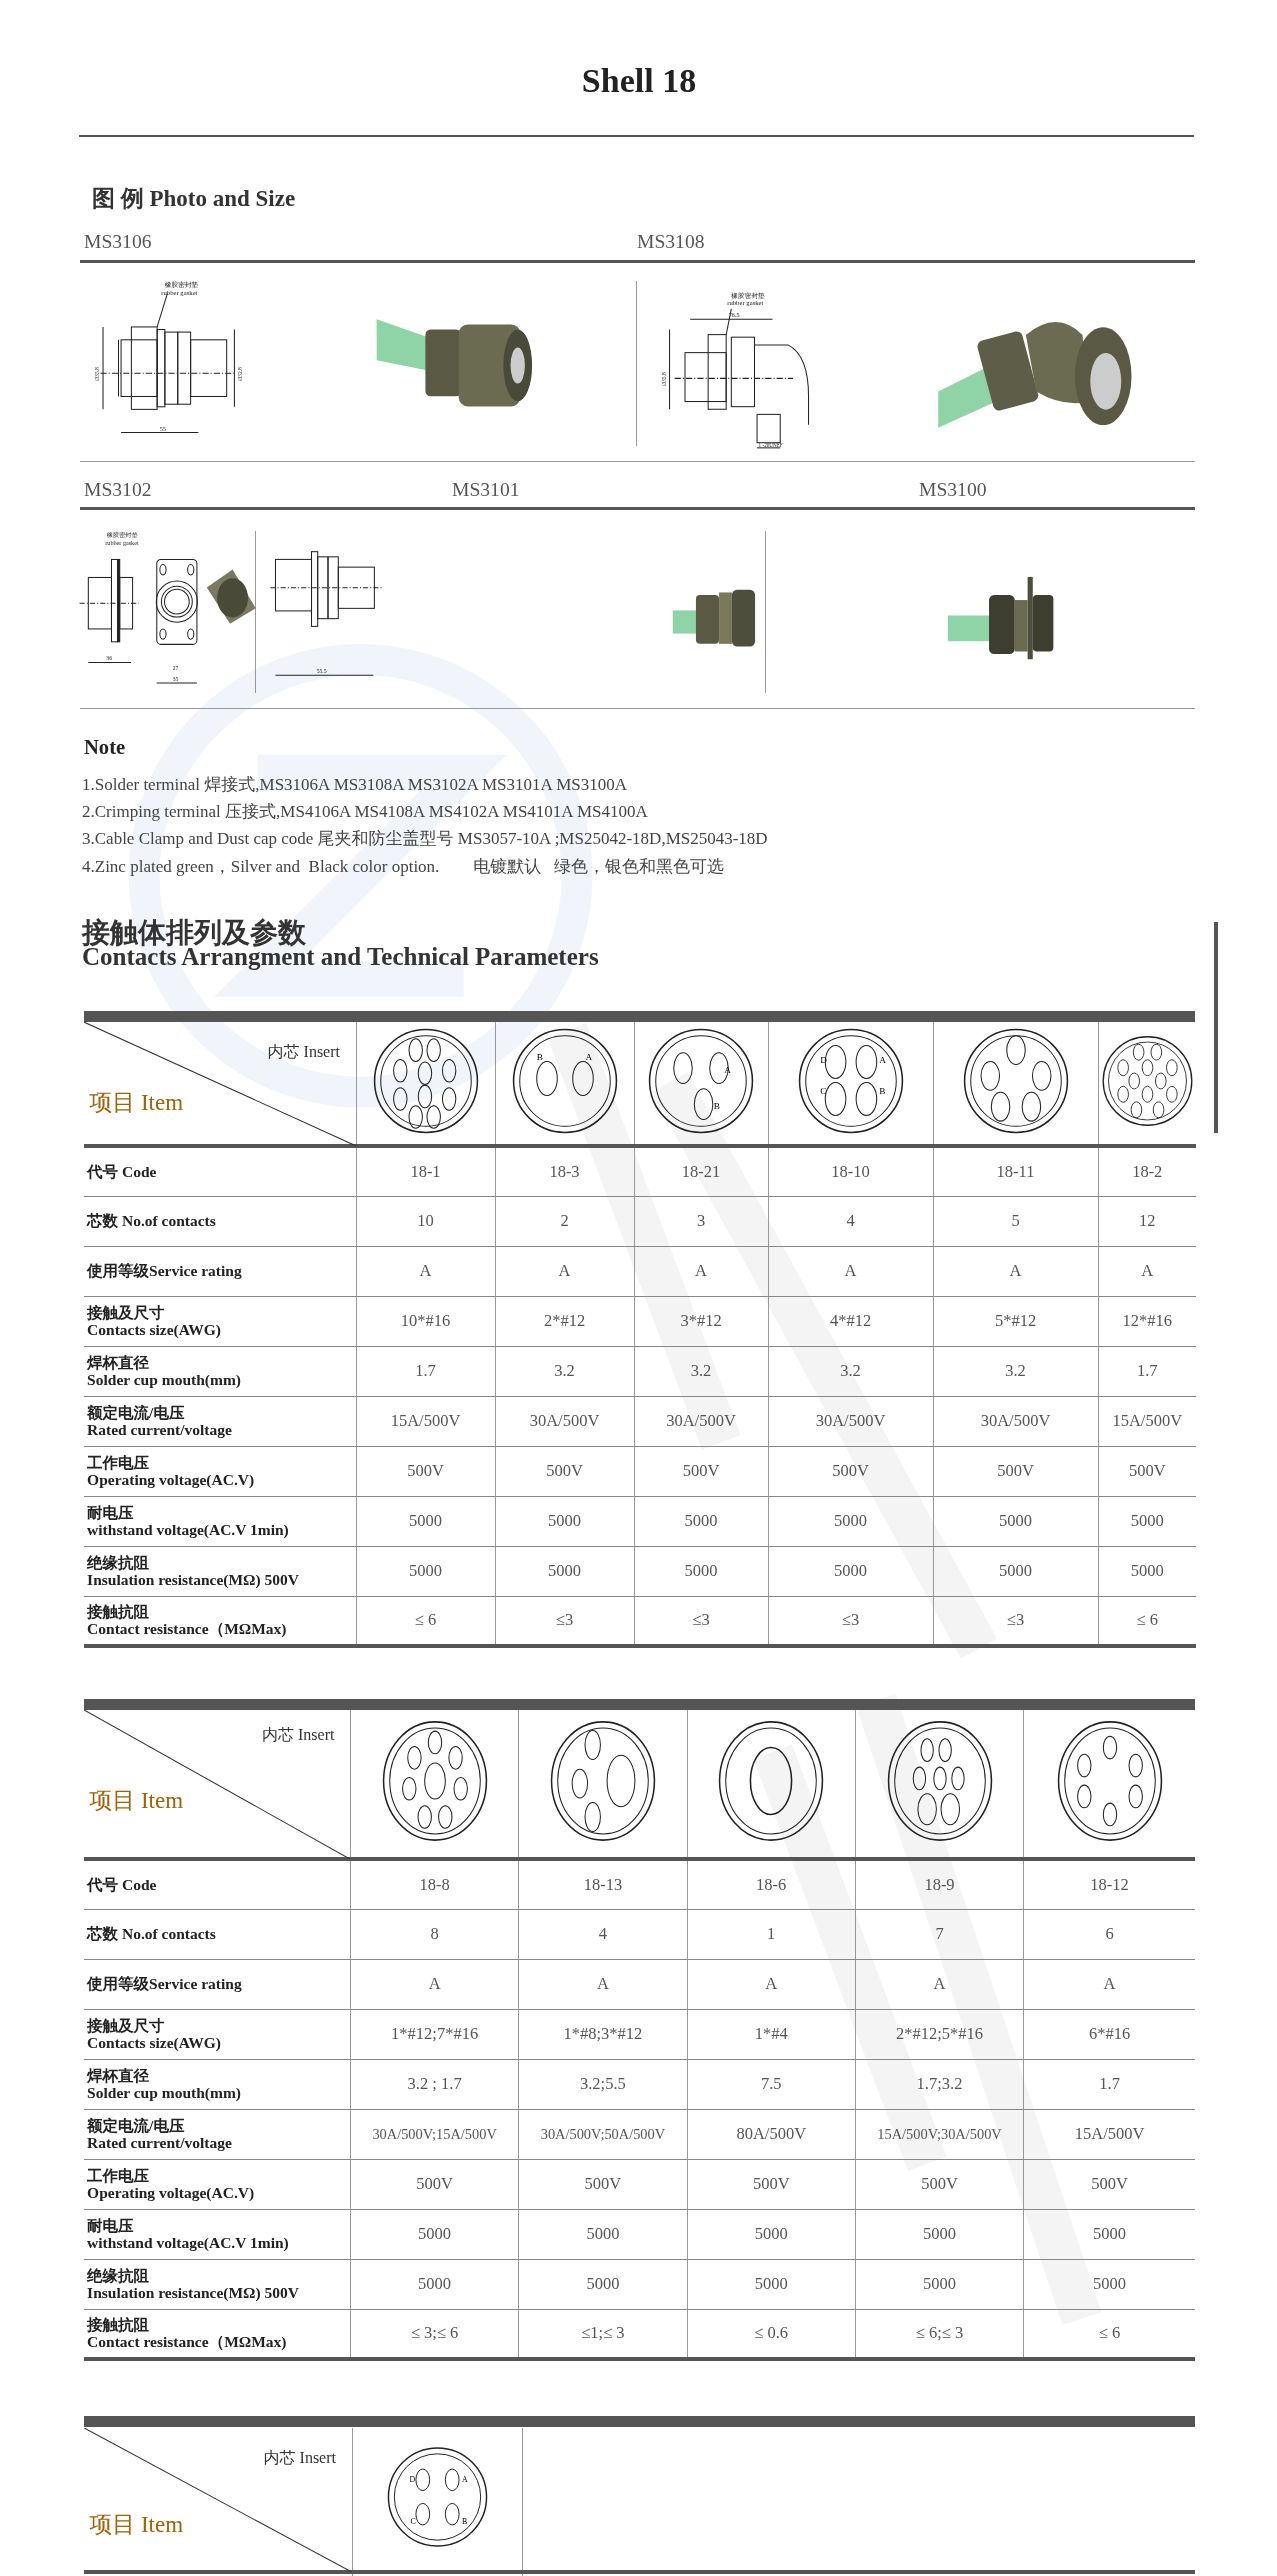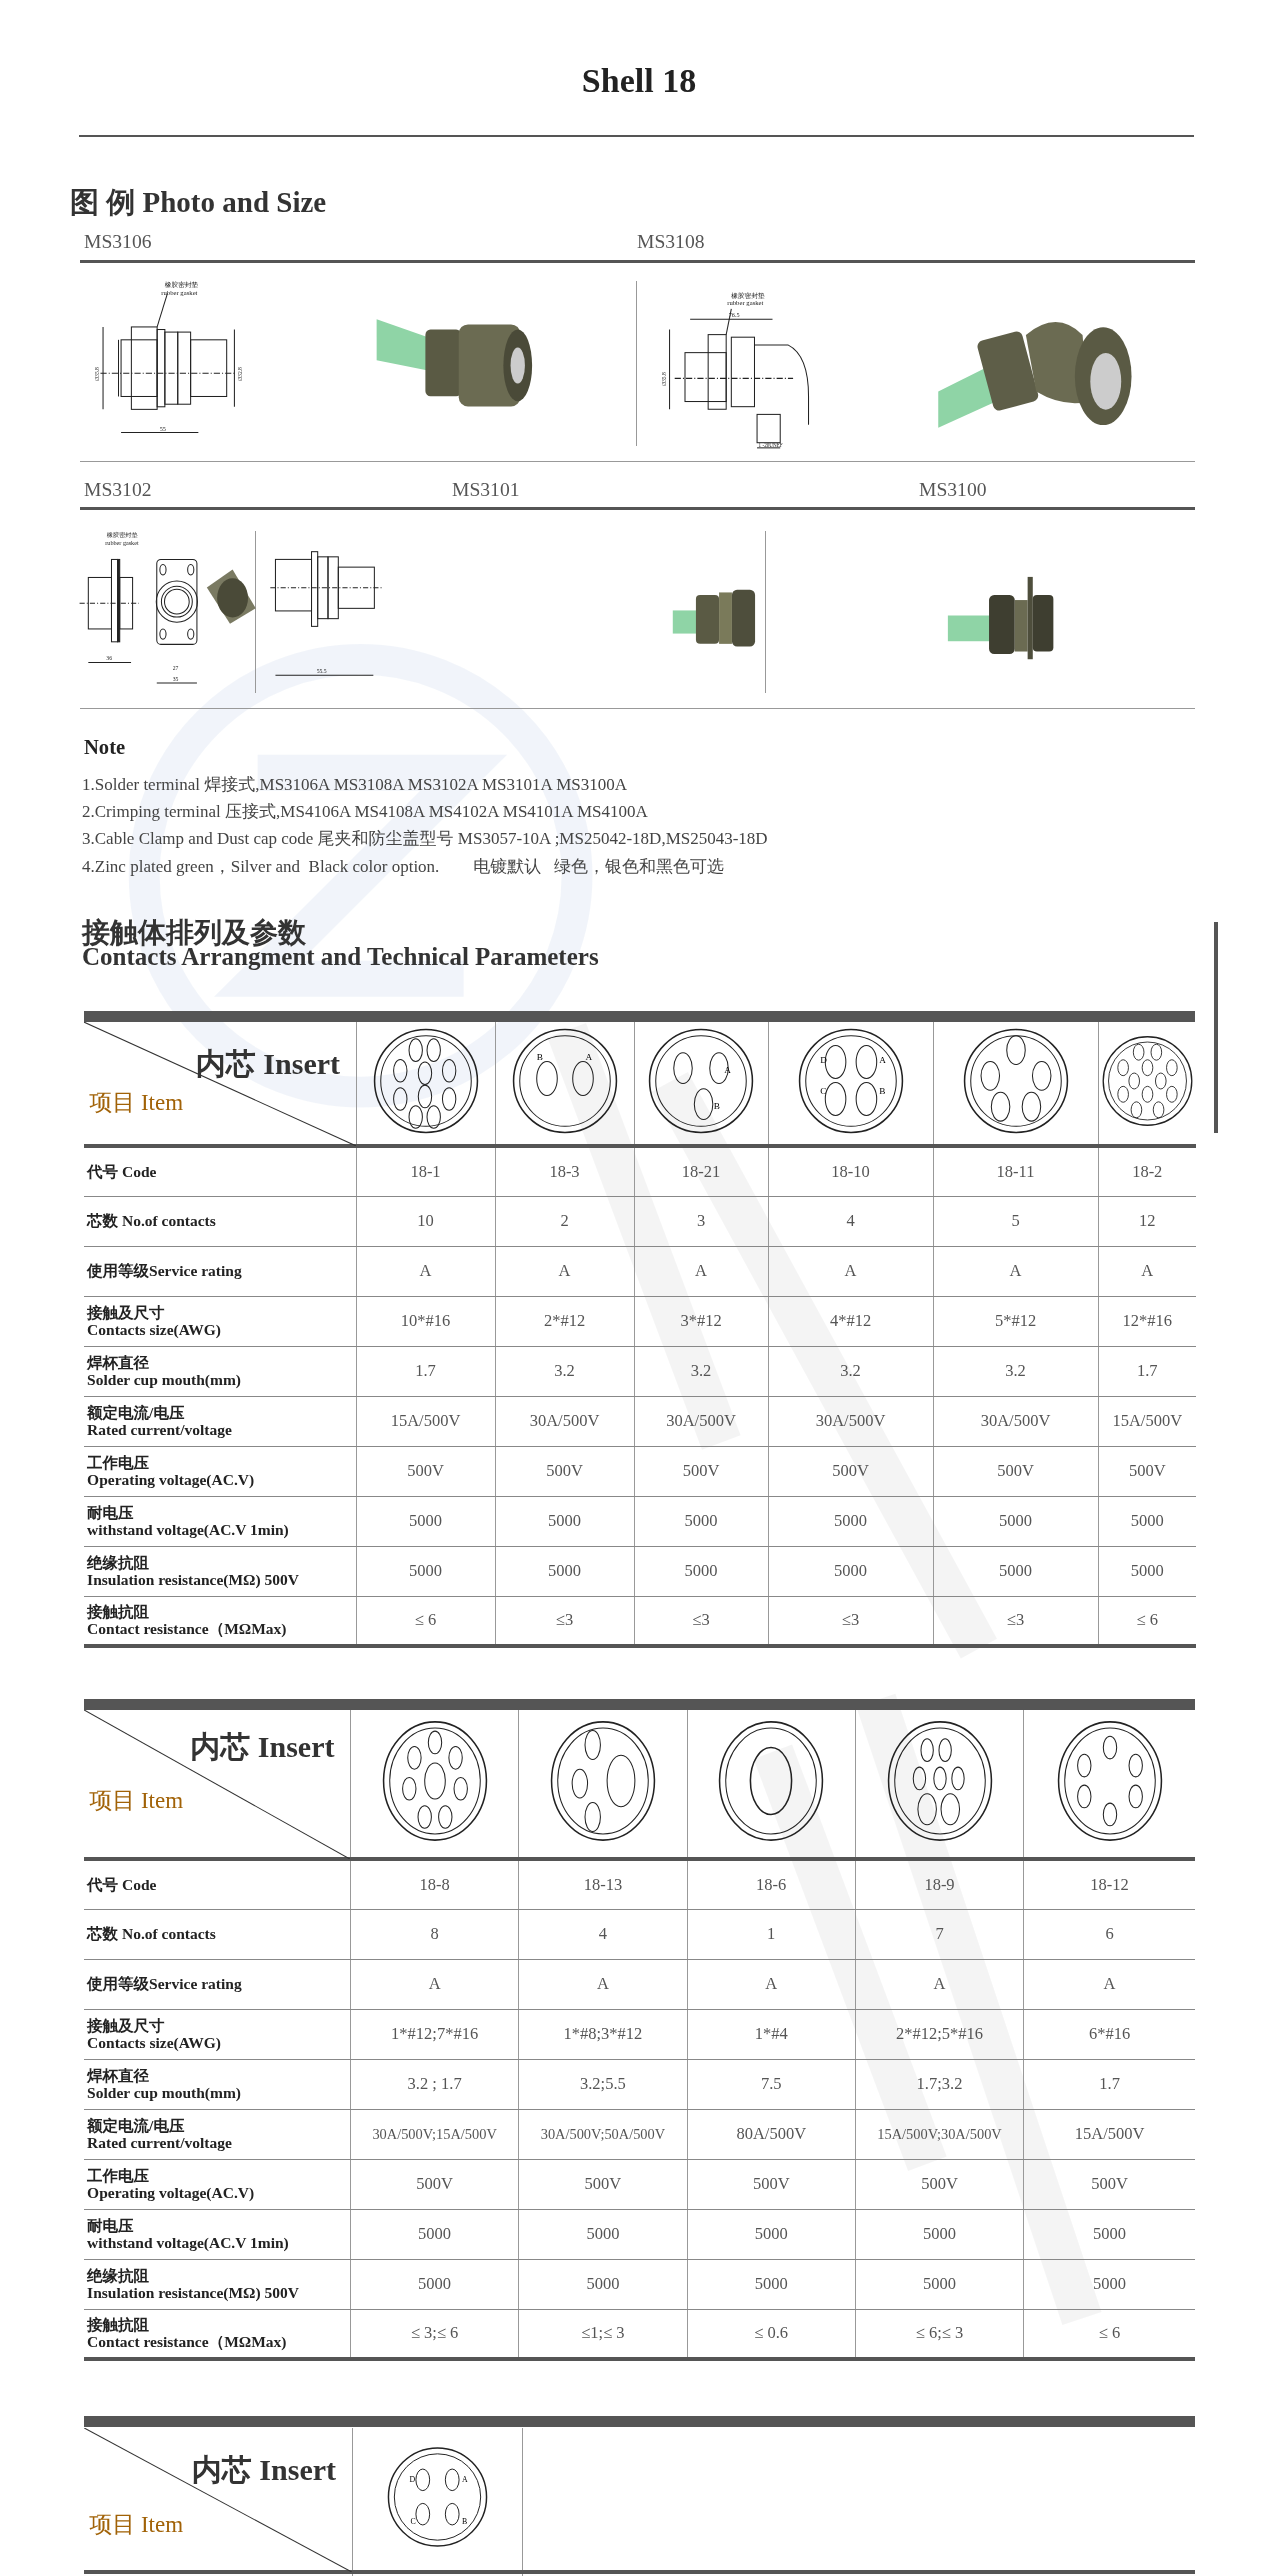--- a/index.html
+++ b/index.html
@@ -1,39 +1,39 @@
 <!DOCTYPE html>
 <html style="font-size:8.2px"><head>
 <meta charset="utf-8">
 <style>
   html,body{margin:0;padding:0;background:#fff;}
   body{width:1278px;height:3166px;position:relative;overflow:hidden;font-family:"Liberation Serif","DejaVu Serif",serif;color:#333;}
   .abs{position:absolute;}
   .watermark{position:absolute;left:103px;top:309px;width:1082px;height:2164px;pointer-events:none;opacity:0.06;}
   .title{left:0;width:1278px;top:62px;text-align:center;font-size:34px;font-weight:bold;color:#222;}
   .rule-top{left:79px;top:135px;width:1115px;height:2.1px;background:#555;}
-  .h-photo{left:70px;top:183px;font-size:29px;font-weight:bold;color:#333;}
+  .h-photo{left:92px;top:183px;font-size:23px;font-weight:bold;color:#333;}
   .lbl{font-size:19.6px;color:#555;}
   .hr-thick{height:2.6px;background:#555;}
   .hr-thin{height:1px;background:#999;}
   .vsep{width:0.5px;background:#999;}
   .drawing{position:absolute;}
   .note-title{left:84px;top:736px;font-size:20.6px;font-weight:bold;color:#222;}
   .note{left:82px;font-size:17px;color:#444;}
   .sec-cn{left:82px;top:914px;font-size:28px;font-weight:bold;color:#333;font-family:"DejaVu Sans",sans-serif;}
   .sec-en{left:82px;top:943px;font-size:25px;font-weight:bold;color:#333;}
   .scroll{left:1214px;top:922px;width:3.6px;height:211px;background:#555;}
   table.spec{position:absolute;border-collapse:collapse;table-layout:fixed;}
   table.spec td{border-left:1px solid #999;text-align:center;font-size:16.5px;color:#555;padding:0;vertical-align:middle;}
   table.spec td.lab{border-left:none;text-align:left;padding-left:3.1px;color:#222;font-weight:bold;font-size:15.5px;line-height:17.5px;}
   table.spec tr.row td{border-bottom:1px solid #888;}
   table.spec tr.head td{border-bottom:4.6px solid #555;}
   table.spec tr.last td{border-bottom:4.6px solid #555;margin-left:39px;}
   .topbar{position:absolute;height:11.3px;background:#555;}
-  .ins{position:absolute;font-size:30px;font-weight:bold;color:#333;margin-top:12px;}
+  .ins{position:absolute;font-size:16px;font-weight:normal;color:#333;}
   .itm{position:absolute;font-size:23px;font-weight:normal;color:#a16207;}
 </style>
 </head>
 <body>
 
 <svg class="watermark" viewBox="0 0 2100 4200">
   <circle cx="500" cy="1100" r="420" fill="none" stroke="#2a5db0" stroke-width="60"></circle>
   <path d="M300 900 L700 900 L300 1300 L700 1300" fill="none" stroke="#2a5db0" stroke-width="70"></path>
   <path d="M900 1400 L1200 2200 M1100 1500 L1700 2600 M1300 2800 L1600 3600 M1500 2700 L1900 3900" stroke="#555" stroke-width="80"></path>
 </svg>

